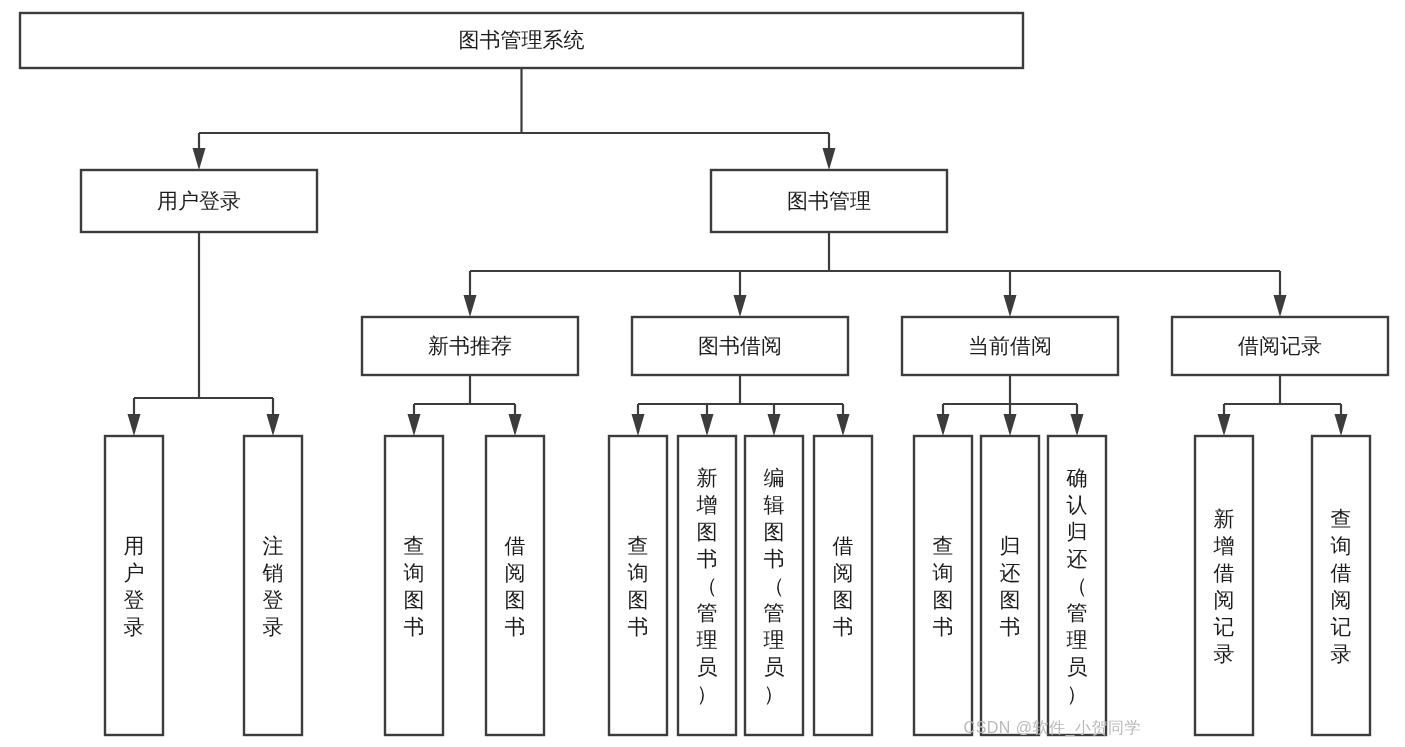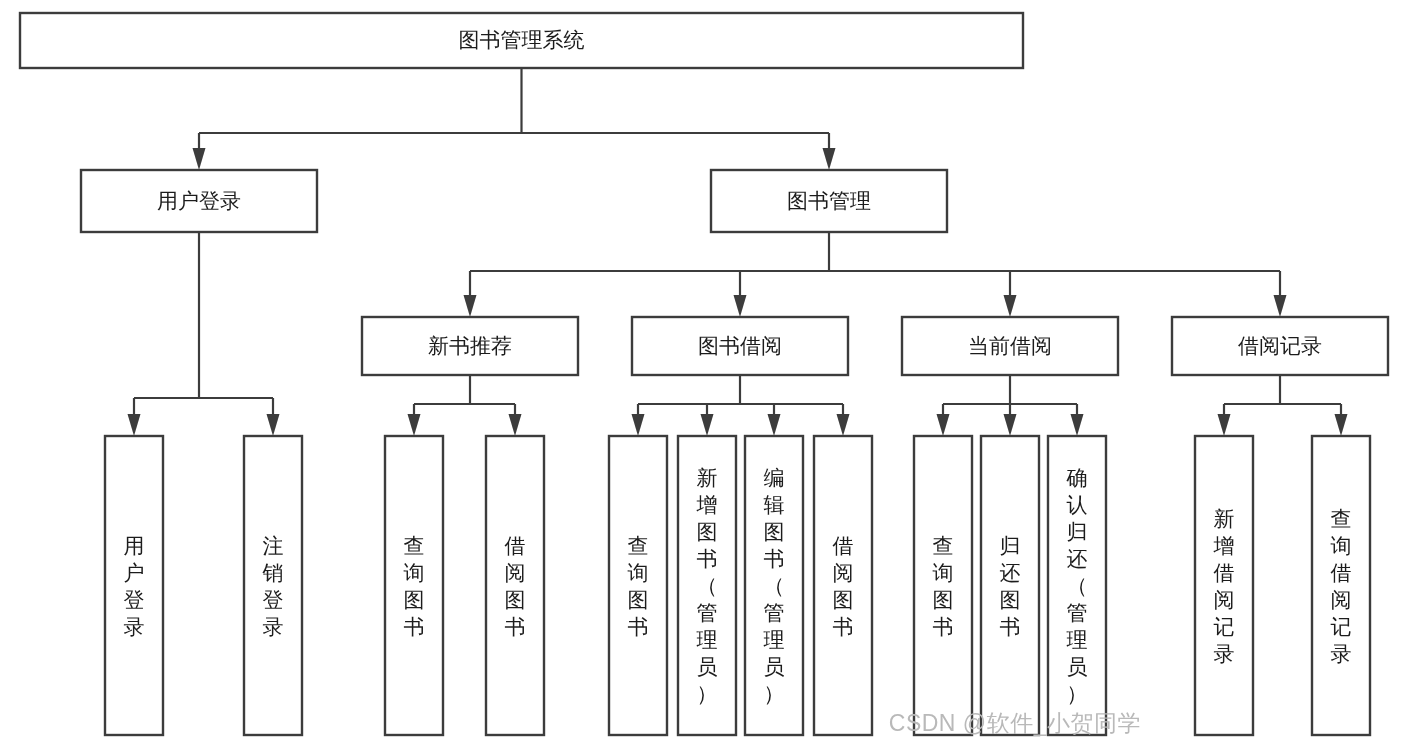--- a/index.html
+++ b/index.html
@@ -53,21 +53,21 @@
     font-family: "Liberation Sans", "DejaVu Sans", sans-serif;
     font-size: 21px;
     fill: #1c1c1c;
     text-anchor: middle;
   }
   .watermark {
     position: absolute;
     right: 8px;
     bottom: 8px;
     font-family: "Liberation Sans", "DejaVu Sans", sans-serif;
-    font-size: 23px;
+    font-size: 16px;
     color: #b9b9b9;
     letter-spacing: 0.5px;
     white-space: nowrap;
     pointer-events: none;
   }
 </style>
 </head>
 <body>
 
 <div id="diagram-root">

